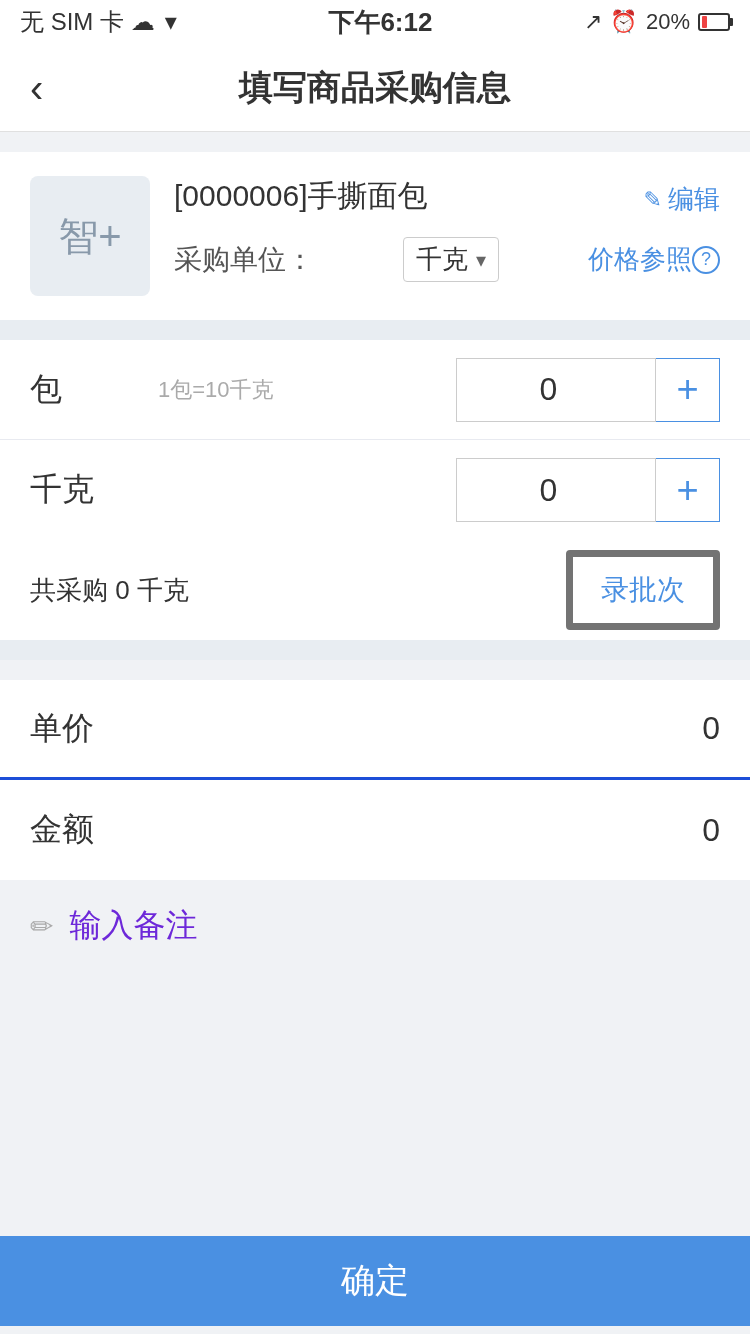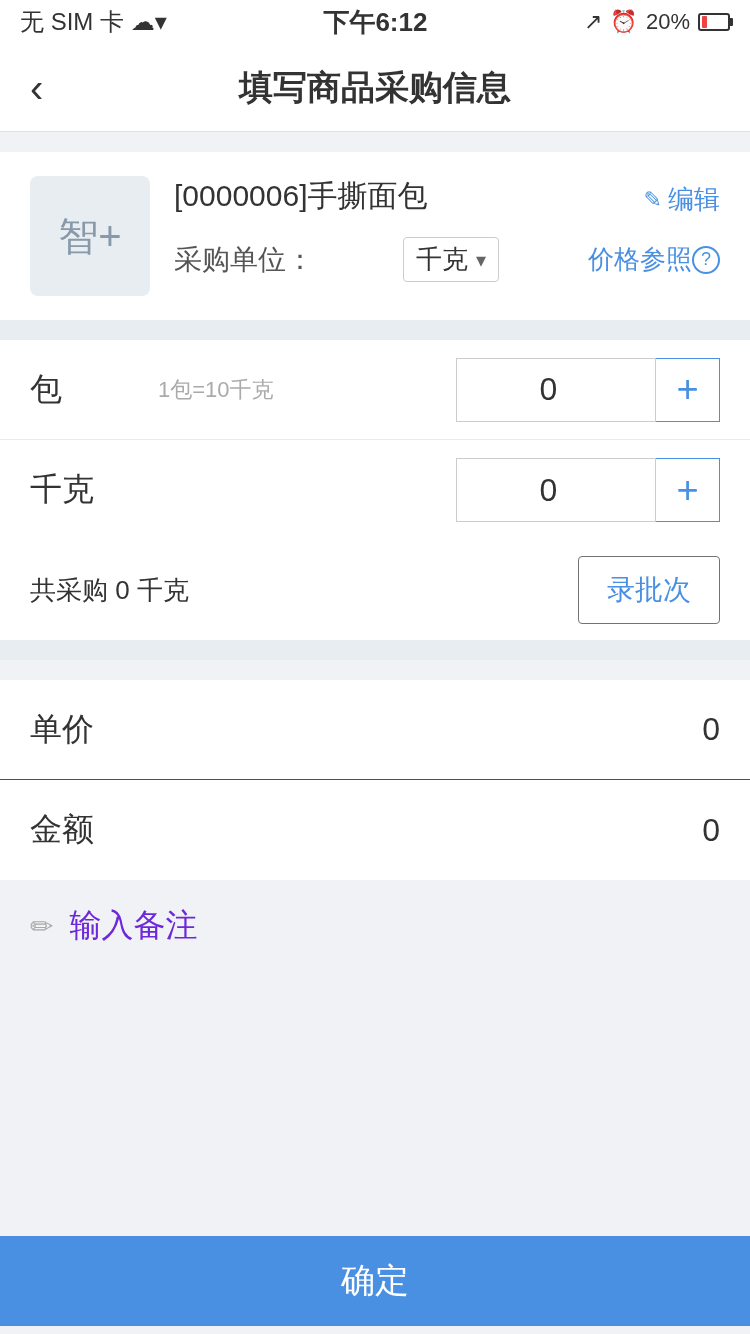--- a/index.html
+++ b/index.html
@@ -17,21 +17,21 @@
     .status-bar {
       height: 44px;
       background: #fff;
       display: flex;
       align-items: center;
       justify-content: space-between;
       padding: 0 20px;
       font-size: 24px;
       font-weight: 500;
     }
-    .status-left { display: flex; align-items: center; }
+    .status-left { display: flex; align-items: center; gap: 10px; }
     .status-center { font-size: 26px; font-weight: 600; }
     .status-right { display: flex; align-items: center; gap: 8px; font-size: 22px; }
     .battery-icon {
       display: inline-flex; align-items: center;
       border: 2px solid #333; border-radius: 3px; padding: 1px 2px;
       height: 18px; width: 32px; position: relative;
     }
     .battery-fill {
       height: 100%; width: 20%; background: #e44;
       border-radius: 1px;
@@ -213,41 +213,41 @@
       justify-content: space-between;
       padding: 0 30px;
       height: 100px;
       margin-top: 0;
     }
     .summary-text {
       font-size: 26px;
       color: #333;
     }
     .batch-btn {
-      border: 1px solid #737373;
+      border: 7px solid #737373;
       color: #4a90e2;
       background: #fff;
       padding: 14px 28px;
       font-size: 28px;
       border-radius: 4px;
       cursor: pointer;
     }
 
     
     .price-section {
       background: #fff;
       margin-top: 20px;
     }
     .price-row {
       display: flex;
       align-items: center;
       justify-content: space-between;
       padding: 0 30px;
       height: 100px;
-      border-bottom: 1px solid #1d4ed8;
+      border-bottom: 3px solid #1d4ed8;
     }
     .price-row:last-child { border-bottom: none; }
     .price-label {
       font-size: 32px;
       color: #333;
     }
     .price-value {
       font-size: 32px;
       color: #333;
     }

